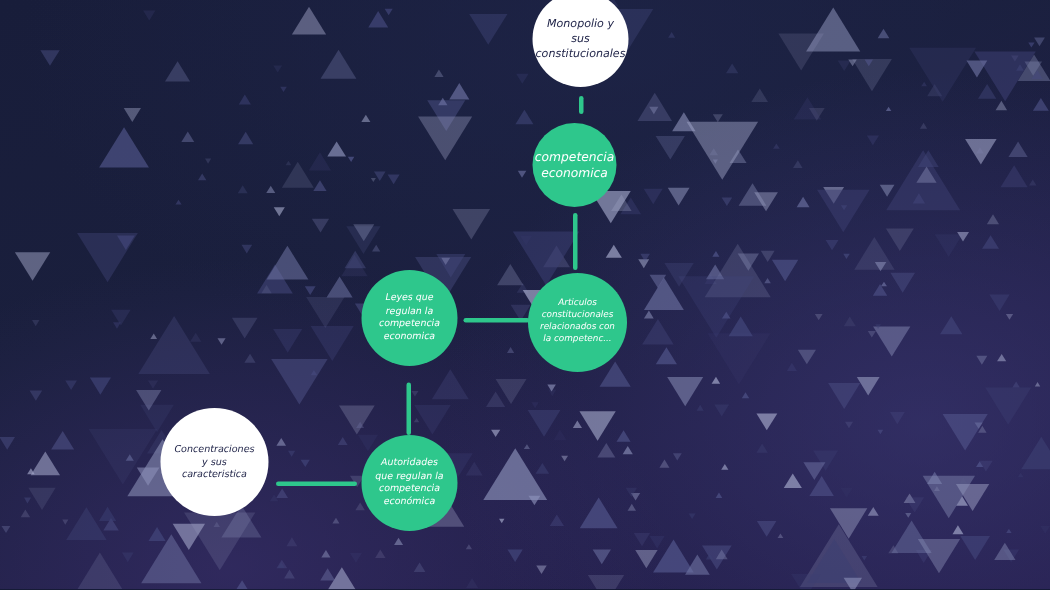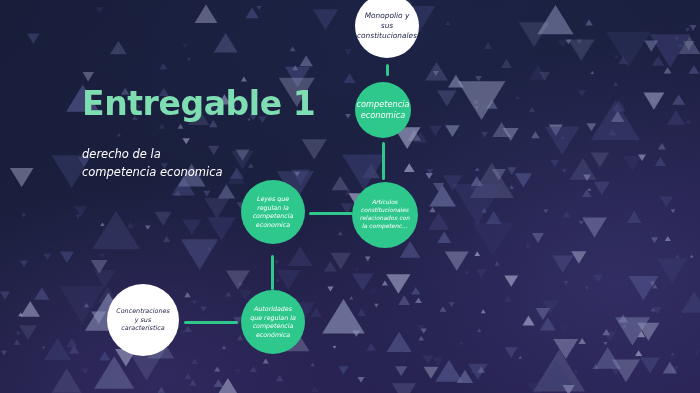--- a/index.html
+++ b/index.html
@@ -453,23 +453,20 @@
         <polygon points="464.9,369.7 473.2,383.1 456.7,383.1" fill="#6f74a4" fill-opacity="0.60"></polygon>
         <polygon points="288.3,289.7 300.5,270.0 276.2,270.0" fill="#3c3f72" fill-opacity="0.35"></polygon>
         <polygon points="314.7,385.4 318.8,392.0 310.7,392.0" fill="#45497e" fill-opacity="0.20"></polygon>
         <polygon points="430.9,378.8 438.4,366.7 423.5,366.7" fill="#a7abcd" fill-opacity="0.45"></polygon>
         <polygon points="166.7,235.8 170.4,241.9 162.9,241.9" fill="#6f74a4" fill-opacity="0.29"></polygon>
         <polygon points="452.4,137.0 459.7,125.2 445.2,125.2" fill="#8e93bb" fill-opacity="0.54"></polygon>
         <polygon points="436.5,61.9 448.0,80.6 425.0,80.6" fill="#6f74a4" fill-opacity="0.33"></polygon>
       </g>
   </svg>
 
-  <div class="title">Entregable 1</div>
-  <div class="subtitle">derecho de la
-competencia economica</div>
 
   <div id="connector-layer">
       <div class="conn" style="left: 386px; top: 64px; width: 3px; height: 12px;"></div>
       <div class="conn" style="left: 382px; top: 142px; width: 3px; height: 38px;"></div>
       <div class="conn" style="left: 309px; top: 212px; width: 44px; height: 3px;"></div>
       <div class="conn" style="left: 271px; top: 255px; width: 3px; height: 35px;"></div>
       <div class="conn" style="left: 184px; top: 321px; width: 54px; height: 3px;"></div>
     </div>
   <div id="node-layer">
       <div class="node white" style="left: 355px; top: -6px; width: 64px; height: 64px; font-size: 7.4px;"><span class="lbl">Monopolio y
@@ -482,18 +479,18 @@
 relacionados con
 la competenc...</span></div>
       <div class="node green" style="left: 241px; top: 180px; width: 64px; height: 64px; font-size: 6.3px;"><span class="lbl">Leyes que
 regulan la
 competencia
 economica</span></div>
       <div class="node green" style="left: 241px; top: 290px; width: 64px; height: 64px; font-size: 6.3px;"><span class="lbl">Autoridades
 que regulan la
 competencia
 económica</span></div>
-      <div class="node white" style="left: 107px; top: 284px; width: 72px; height: 72px; font-size: 6.4px;"><span class="lbl">Concentraciones
+      <div class="node white" style="left: 107px; top: 272px; width: 72px; height: 72px; font-size: 6.4px;"><span class="lbl">Concentraciones
 y sus
 caracteristica</span></div>
     </div>
 
 </div>
 
 </body></html>

